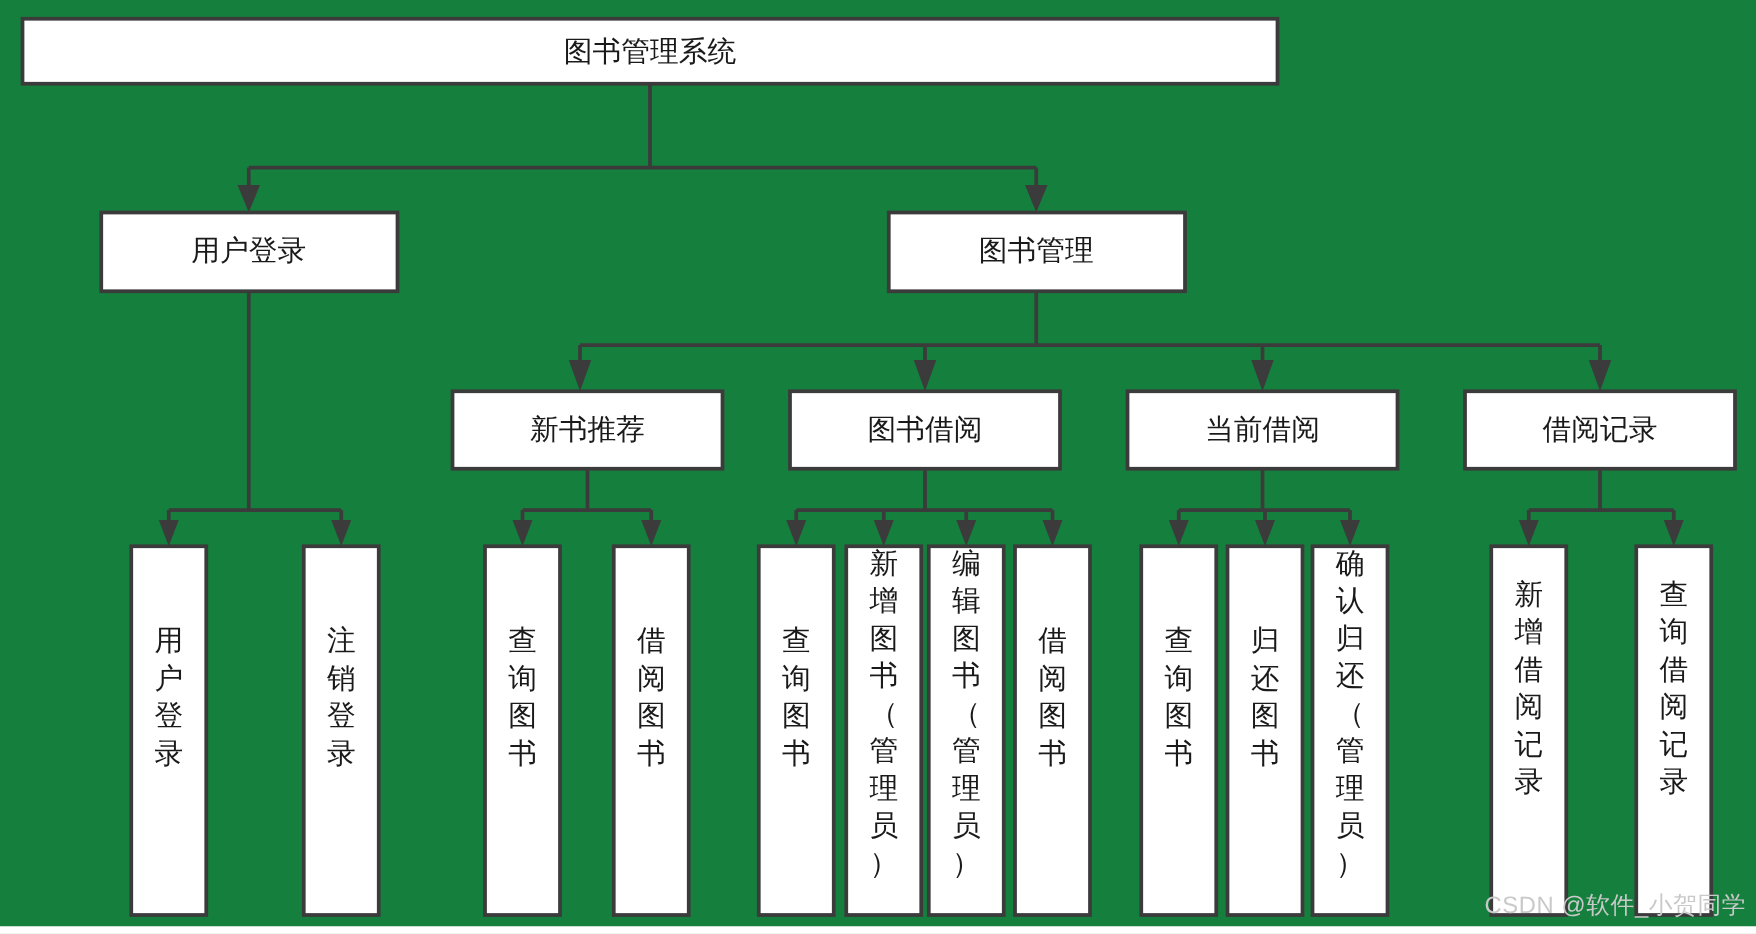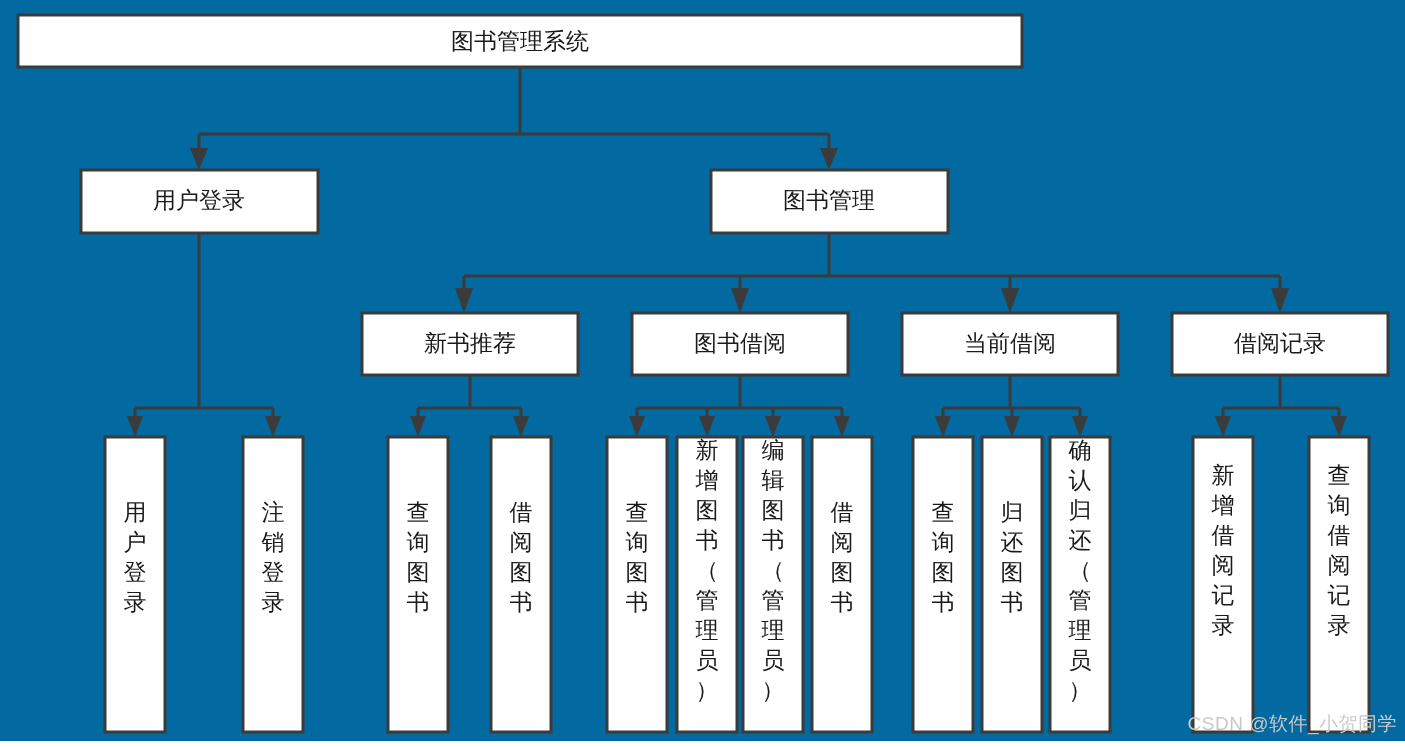--- a/index.html
+++ b/index.html
@@ -12,21 +12,21 @@
     width: 1405px;
     height: 747px;
     font-family: "Liberation Sans", "DejaVu Sans", sans-serif;
     overflow: hidden;
     position: relative;
   }
   #diagram-root {
     position: relative;
     width: 1405px;
     height: 741px;
-    background: #0369a1;
+    background: #15803d;
   }
   svg.flowchart {
     display: block;
     width: 1405px;
     height: 747px;
   }
   .node-box {
     fill: #ffffff;
     stroke: #3b3b3b;
     stroke-width: 3;

